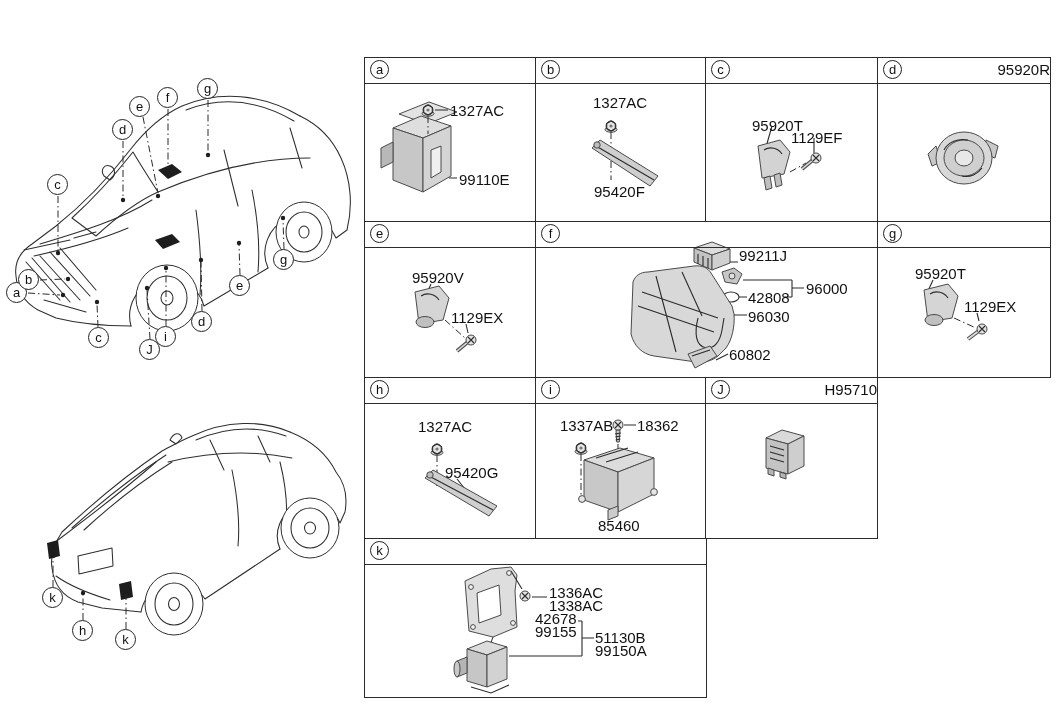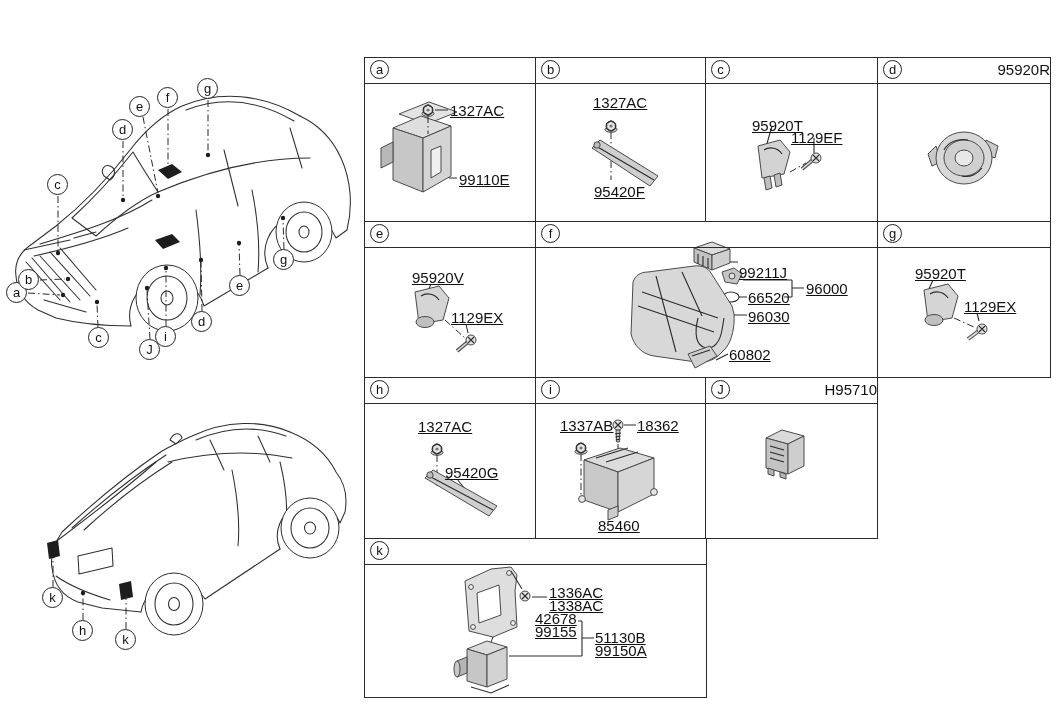--- a/index.html
+++ b/index.html
@@ -3,21 +3,21 @@
 <meta charset="utf-8">
 <style>
   html,body{margin:0;padding:0;background:#fff;}
   .stage{position:relative;width:1063px;height:727px;background:#ffffff;overflow:hidden;
          font-family:"Liberation Sans", sans-serif;color:#111;}
   .cell{position:absolute;border:1px solid #2b2b2b;box-sizing:border-box;background:#fff;}
   .hdr{position:absolute;left:0;top:0;right:0;height:25px;border-bottom:1px solid #2b2b2b;}
   .circ{position:absolute;left:5px;top:2px;width:19px;height:19px;border:1.4px solid #222;
         border-radius:50%;text-align:center;line-height:18px;font-size:13px;box-sizing:border-box;}
   .ttl{position:absolute;left:0;right:0;top:3px;text-align:right;font-size:15px;}
-  .lbl{position:absolute;font-size:15px;white-space:nowrap;text-decoration:underline;}
+  .lbl{position:absolute;font-size:15px;white-space:nowrap;}
   svg.art{position:absolute;left:0;top:0;}
   .co{position:absolute;width:21px;height:21px;border:1.4px solid #222;border-radius:50%;
       text-align:center;line-height:19px;font-size:13px;box-sizing:border-box;background:#fff;}
   .ln{stroke:#2b2b2b;stroke-width:1.1;fill:none;}
   .dd{stroke:#2b2b2b;stroke-width:1;fill:none;stroke-dasharray:7 3 1.5 3;}
   .car{stroke:#2e2e2e;stroke-width:1.05;fill:none;stroke-linejoin:round;stroke-linecap:round;}
   .carf{stroke:#2e2e2e;stroke-width:1;fill:#ffffff;}
   .pt{stroke:#4a4a4a;stroke-width:1;}
   .dk{fill:#1d1d1d;stroke:none;}
 </style>
@@ -249,23 +249,23 @@
 
       <polygon class="pt" fill="#d0d0d0" points="152,132 174,124 181,134 159,146"></polygon>
       <path class="ln" d="M156,134 L174,128"></path>
 
       <path class="ln" d="M194,40 L202,40 M207,58 L256,58 M203,75 L211,75 M248,75 L256,75
         M256,58 L256,75 M256,66 L268,66 M198,93 L211,93 M180,138 L192,132"></path>
     </svg>
     <div class="hdr">
         <span class="circ">f</span>
       </div>
-    <span class="lbl" style="left:203px;top:42px">99211J</span>
+    <span class="lbl" style="left:203px;top:25px">99211J</span>
     <span class="lbl" style="left:270px;top:58px">96000</span>
-    <span class="lbl" style="left:212px;top:67px">66520</span>
+    <span class="lbl" style="left:212px;top:67px">42808</span>
     <span class="lbl" style="left:212px;top:86px">96030</span>
     <span class="lbl" style="left:193px;top:124px">60802</span>
   </div>
 
   <div class="cell" style="left:877px;top:221px;width:174px;height:157px">
     <svg class="art" width="174" height="157" viewBox="0 0 174 157">
       <path class="ln" d="M55,58 L50,69 M99,91 L101,99"></path>
       <polygon class="pt" fill="#d5d5d5" points="46,68 70,62 80,74 74,96 50,100"></polygon>
       <path class="ln" d="M52,72 C58,68 66,70 70,76"></path>
       <ellipse class="pt" fill="#c0c0c0" cx="56" cy="98" rx="9" ry="5.5"></ellipse>

